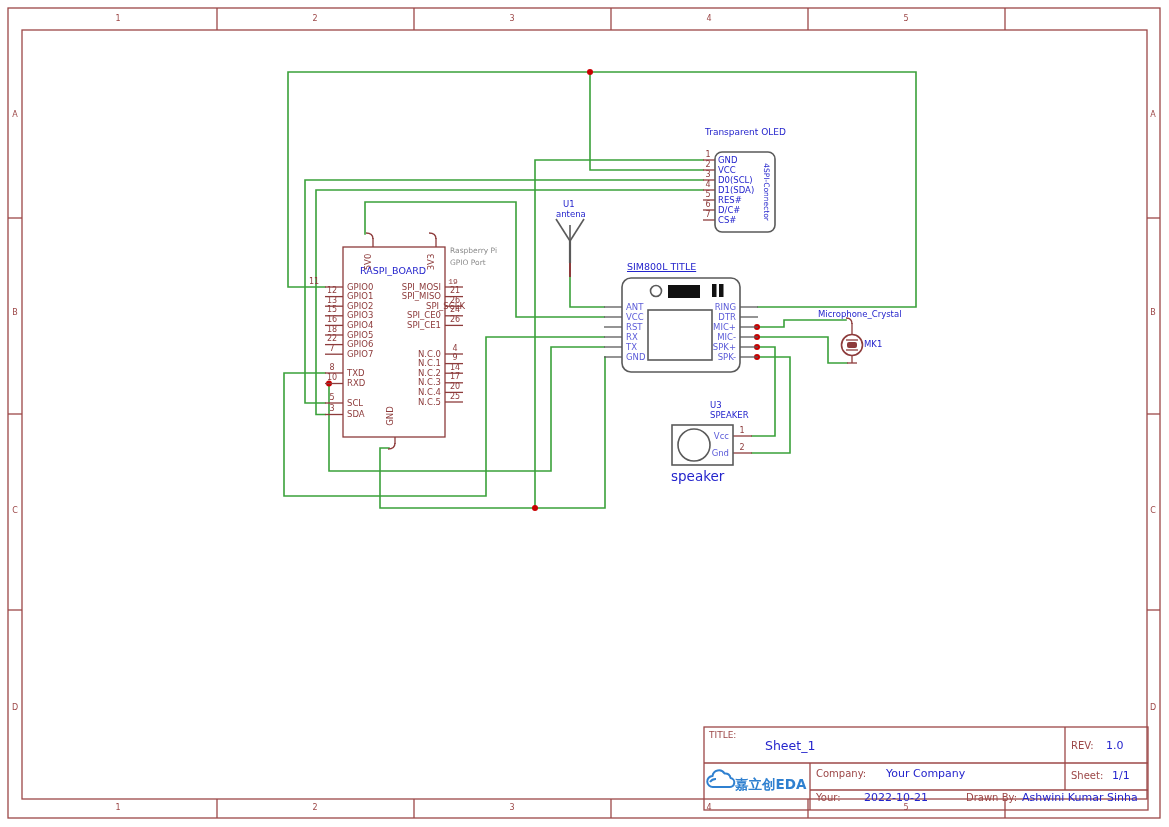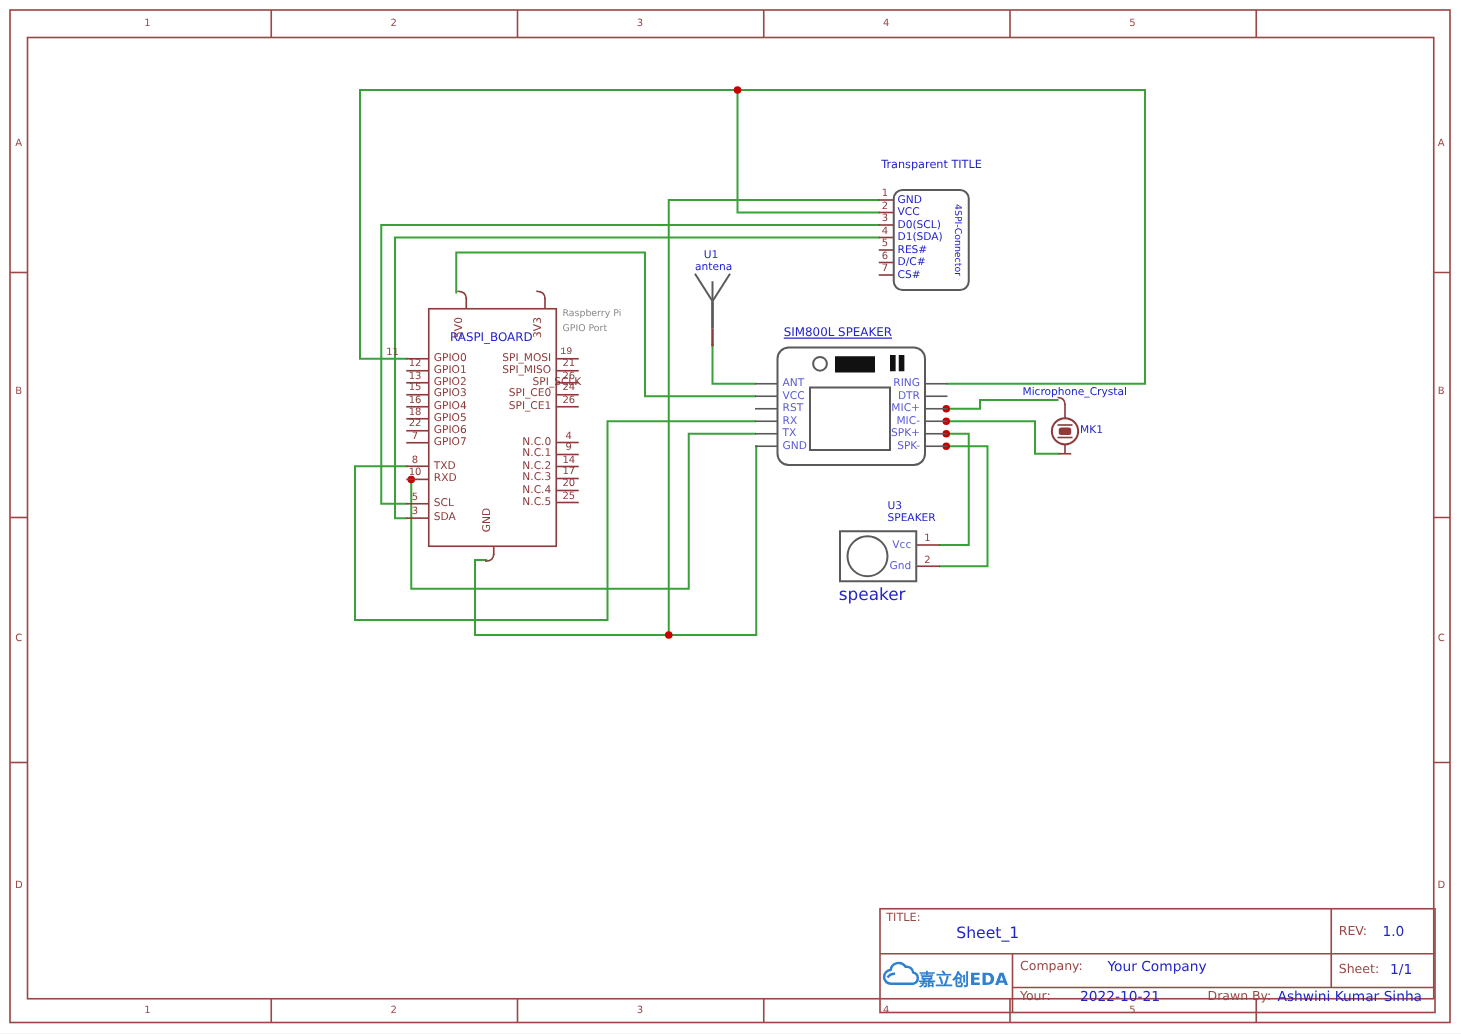--- a/index.html
+++ b/index.html
@@ -219,23 +219,23 @@
   <span class="lbl maroon s10" style="left:966px;top:793px">Drawn By:</span>
   <span class="lbl blue s11" style="left:1022px;top:792px">Ashwini Kumar Sinha</span>
 
   <span class="lbl blue s95" style="left:360px;top:266px">RASPI_BOARD</span>
   <span class="lbl gray s75" style="left:450px;top:247px">Raspberry Pi</span>
   <span class="lbl gray s75" style="left:450px;top:259px">GPIO Port</span>
   <span class="lbl comptxt s85 vtxt" style="left:368px;top:262px">5V0</span>
   <span class="lbl comptxt s85 vtxt" style="left:431px;top:262px">3V3</span>
   <span class="lbl comptxt s85 vtxt" style="left:390px;top:416px">GND</span>
 
-  <span class="lbl blue s95 und" style="left:627px;top:262px">SIM800L SPEAKER</span>
-
-  <span class="lbl blue s9" style="left:705px;top:128px">Transparent TITLE</span>
+  <span class="lbl blue s95 und" style="left:627px;top:262px">SIM800L TITLE</span>
+
+  <span class="lbl blue s9" style="left:705px;top:128px">Transparent OLED</span>
   <span class="lbl blue s75 vtxt2" style="left:766px;top:192px">4SPI-Connector</span>
 
   <span class="lbl blue s85" style="left:563px;top:200px">U1</span>
   <span class="lbl blue s85" style="left:556px;top:210px">antena</span>
 
   <span class="lbl blue s85" style="left:818px;top:310px">Microphone_Crystal</span>
   <span class="lbl blue s85" style="left:864px;top:340px">MK1</span>
 
   <span class="lbl blue s85" style="left:710px;top:401px">U3</span>
   <span class="lbl blue s85" style="left:710px;top:411px">SPEAKER</span>

